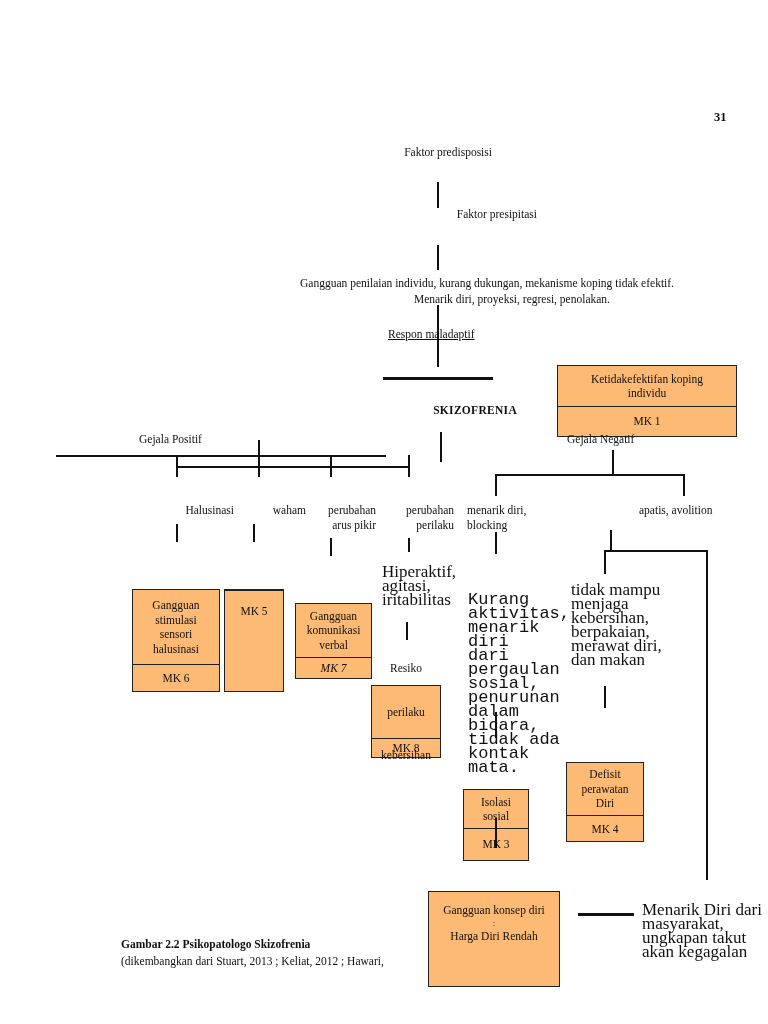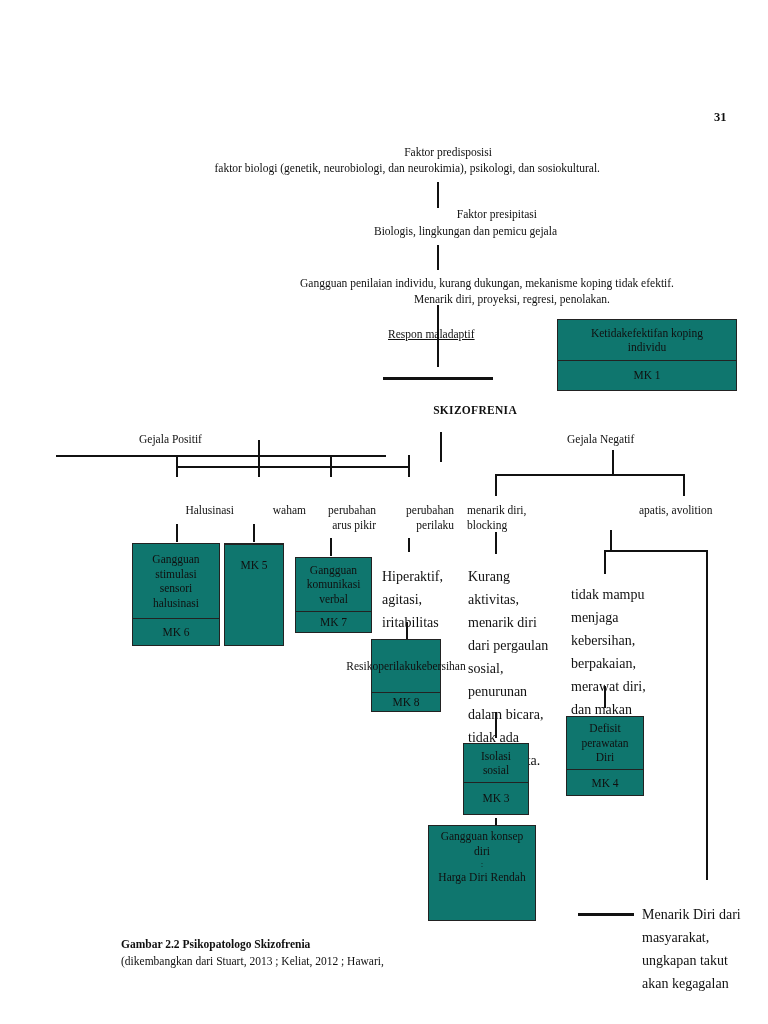--- a/index.html
+++ b/index.html
@@ -16,40 +16,38 @@
   .tl{position:absolute;font-size:11.5px;line-height:15px;text-align:left;}
   .bold{font-weight:bold;letter-spacing:.3px;}
   .pageno{position:absolute;font-size:12.5px;font-weight:bold;}
 
   
   .vl{position:absolute;background:#111;width:2px;}
   .hl{position:absolute;background:#111;height:2px;}
   .hl3{position:absolute;background:#111;height:3px;}
 
   
-  .box{position:absolute;border:1.4px solid #222;box-sizing:border-box;background:#0f766e;}
+  .box{position:absolute;border:1.4px solid #222;box-sizing:border-box;background:#fdba74;margin-top:46px;}
   .box .seg{box-sizing:border-box;display:flex;align-items:center;justify-content:center;text-align:center;font-size:11.5px;line-height:14.5px;padding:2px 3px;}
   .box .seg.top{}
   .box .seg.mk{border-top:1.4px solid #222;}
-  .freeblock{position:absolute;font-size:14px;line-height:23px;text-align:left;}
+  .freeblock{position:absolute;font-size:17px;line-height:14px;text-align:left;}
 </style>
 </head>
 <body>
 
 <div class="stage">
 
   <div class="pageno" style="left:714px;top:110px;">31</div>
 
   <div class="tc" style="left:292px;top:145px;width:200px;">Faktor predisposisi</div>
-  <div class="tc" style="left:184px;top:161px;width:416px;">faktor biologi (genetik, neurobiologi, dan neurokimia), psikologi, dan sosiokultural.</div>
 
   <div class="vl" style="left:437px;top:182px;height:26px;"></div>
 
   <div class="tc" style="left:337px;top:207px;width:200px;">Faktor presipitasi</div>
-  <div class="tc" style="left:317px;top:224px;width:240px;">Biologis, lingkungan dan pemicu gejala</div>
 
   <div class="vl" style="left:437px;top:245px;height:25px;"></div>
 
   <div class="tc" style="left:200px;top:276px;width:474px;">Gangguan penilaian individu, kurang dukungan, mekanisme koping tidak efektif.</div>
   <div class="tc" style="left:264px;top:292px;width:346px;">Menarik diri, proyeksi, regresi, penolakan.</div>
 
   <div class="vl" style="left:437px;top:305px;height:62px;"></div>
 
   <div class="tl" style="left:388px;top:327px;text-decoration:underline;">Respon maladaptif</div>
 
@@ -103,50 +101,50 @@
   <div class="box" style="left:224px;top:543px;width:60px;height:103px;">
     <div class="seg mk" style="height:41px;">MK 5</div>
   </div>
 
   <div class="box" style="left:295px;top:557px;width:77px;height:76px;">
     <div class="seg top" style="height:53px;flex-direction:column;">
       <div>Gangguan</div>
       <div>komunikasi</div>
       <div>verbal</div>
     </div>
-    <div class="seg mk" style="height:21px;">MK 7</div>
+    <div class="seg mk" style="height:21px;font-style:italic;">MK 7</div>
   </div>
 
   <div class="freeblock" style="left: 382px; top: 565px; width: 80px; white-space: pre-line;">Hiperaktif,
 agitasi,
 iritabilitas</div>
 
   <div class="vl" style="left:406px;top:622px;height:18px;"></div>
 
   <div class="box" style="left:371px;top:639px;width:70px;height:73px;">
-    <div class="seg top" style="height:52px;flex-direction:row;">
+    <div class="seg top" style="height:52px;flex-direction:column;gap:29px;">
       <div>Resiko</div>
       <div>perilaku</div>
       <div>kebersihan</div>
     </div>
     <div class="seg mk" style="height:20px;">MK 8</div>
   </div>
 
   <div class="vl" style="left:612px;top:450px;height:26px;"></div>
   <div class="hl" style="left:495px;top:474px;width:190px;"></div>
   <div class="vl" style="left:495px;top:474px;height:22px;"></div>
   <div class="vl" style="left:683px;top:474px;height:22px;"></div>
 
   <div class="tl" style="left:467px;top:503px;">menarik diri,</div>
   <div class="tl" style="left:467px;top:518px;">blocking</div>
   <div class="tl" style="left:639px;top:503px;">apatis, avolition</div>
 
   <div class="vl" style="left:495px;top:532px;height:22px;"></div>
 
-  <div class="freeblock" style="left: 468px; top: 565px; width: 100px; white-space: pre-line;">Kurang
+  <div class="freeblock" style="left: 468px; top: 593px; width: 100px; white-space: pre-line; font-family: Liberation Mono, monospace;">Kurang
 aktivitas,
 menarik diri
 dari pergaulan
 sosial,
 penurunan
 dalam bicara,
 tidak ada
 kontak mata.</div>
 
   <div class="vl" style="left:495px;top:712px;height:26px;"></div>
@@ -177,21 +175,21 @@
 
   <div class="box" style="left:566px;top:716px;width:78px;height:80px;">
     <div class="seg top" style="height:52px;flex-direction:column;">
       <div>Defisit</div>
       <div>perawatan</div>
       <div>Diri</div>
     </div>
     <div class="seg mk" style="height:28px;">MK 4</div>
   </div>
 
-  <div class="box" style="left:428px;top:825px;width:108px;height:96px;">
+  <div class="box" style="left:428px;top:845px;width:132px;height:96px;">
     <div class="seg top" style="height:62px;flex-direction:column;">
       <div>Gangguan konsep diri</div>
       <div style="font-size:9px;line-height:12px;">:</div>
       <div>Harga Diri Rendah</div>
     </div>
   </div>
 
   <div class="hl3" style="left:578px;top:913px;width:56px;"></div>
 
   <div class="freeblock" style="left: 642px; top: 903px; width: 120px; white-space: pre-line;">Menarik Diri dari

